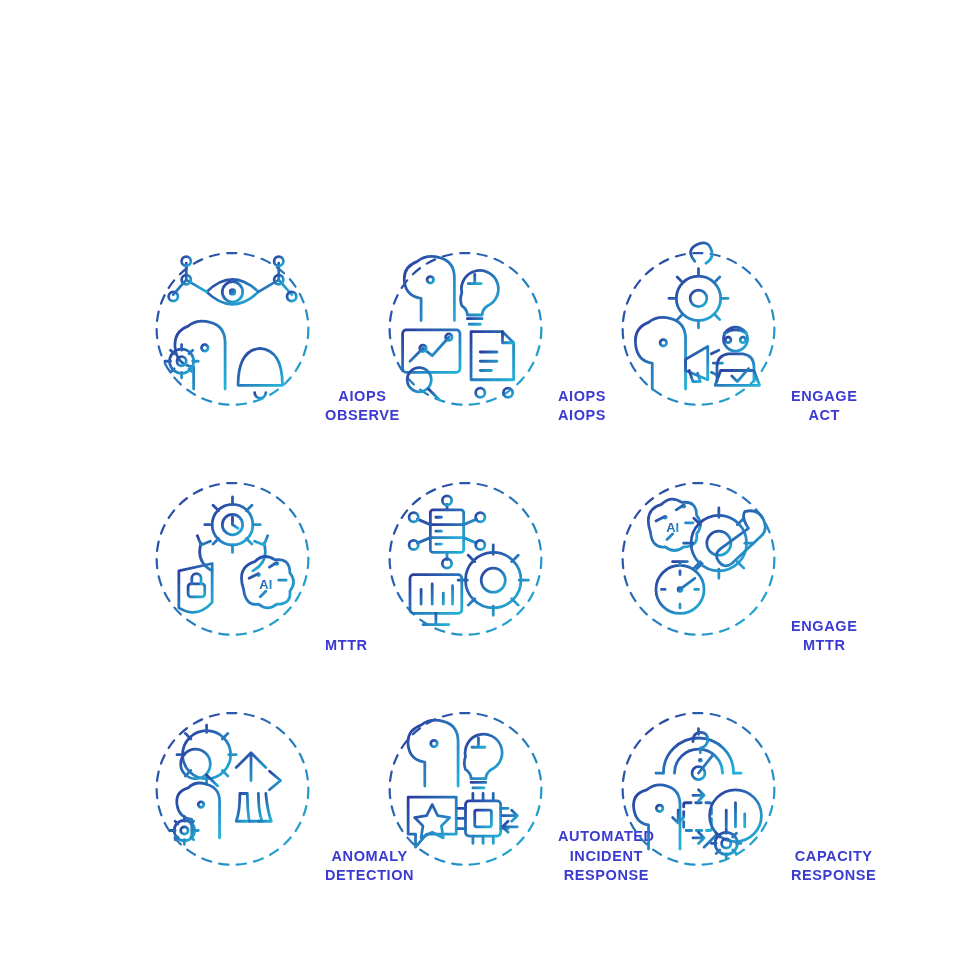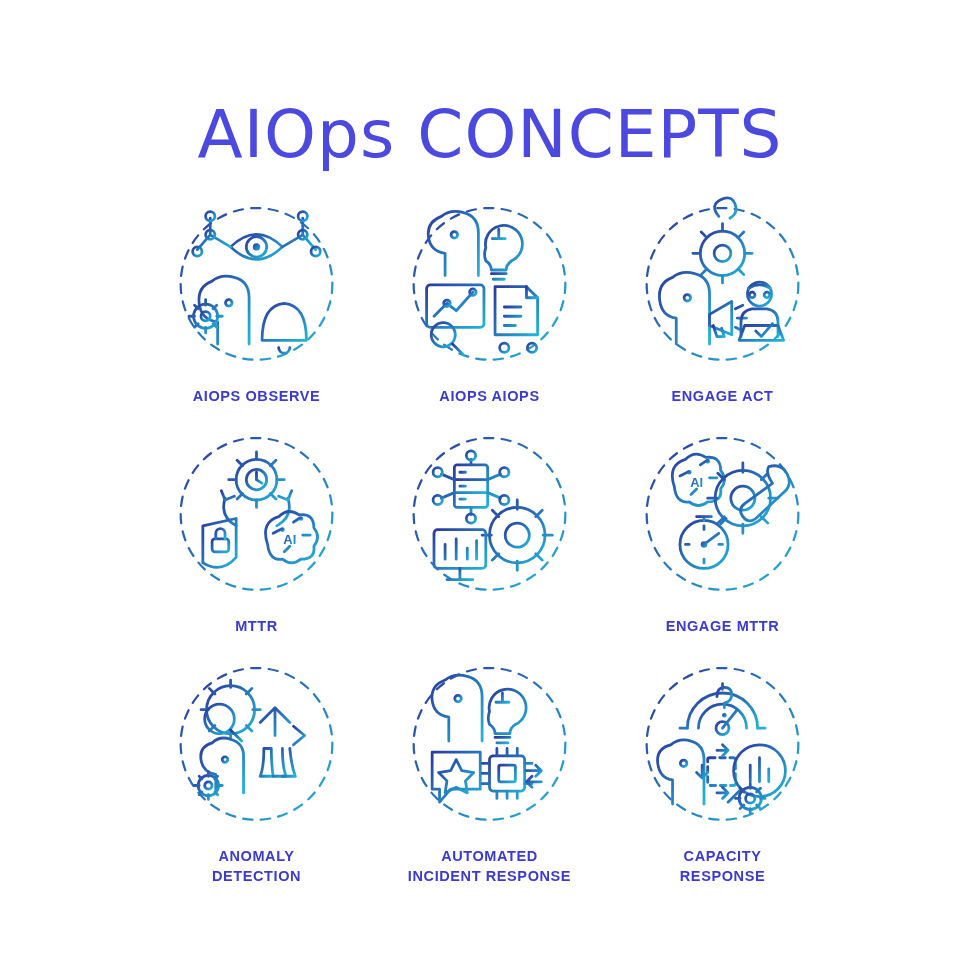--- a/index.html
+++ b/index.html
@@ -36,22 +36,21 @@
     top: 196px;
     left: 140px;
     width: 700px;
     display: grid;
     grid-template-columns: repeat(3, 233px);
     grid-template-rows: repeat(3, 230px);
   }
   .cell {
     position: relative;
     display: flex;
-    flex-direction: column;
-    align-items: center;
+    align-items: flex-end;
   }
   .icon-wrap {
     width: 185px;
     height: 185px;
     display: block;
     font-weight: bold;
   }
   .cell-label {
     margin-top: 6px;
     text-align: center;
@@ -63,21 +62,20 @@
     white-space: pre-line;
     font-family: "Liberation Sans", sans-serif;
   }
   svg { display: block; overflow: visible; }
 </style>
 </head>
 <body>
 
 <div id="page">
 
-  <div class="title">AIOps CONCEPTS</div>
 
   <div class="grid">
 
     <div class="cell">
       <div class="icon-wrap">
         <svg viewBox="0 0 200 200" width="185" height="185">
           <defs>
             <linearGradient id="g1" x1="0" y1="0" x2="1" y2="1">
               <stop offset="0%" stop-color="#2b3a9e"></stop>
                 <stop offset="100%" stop-color="#22b4d8"></stop>

